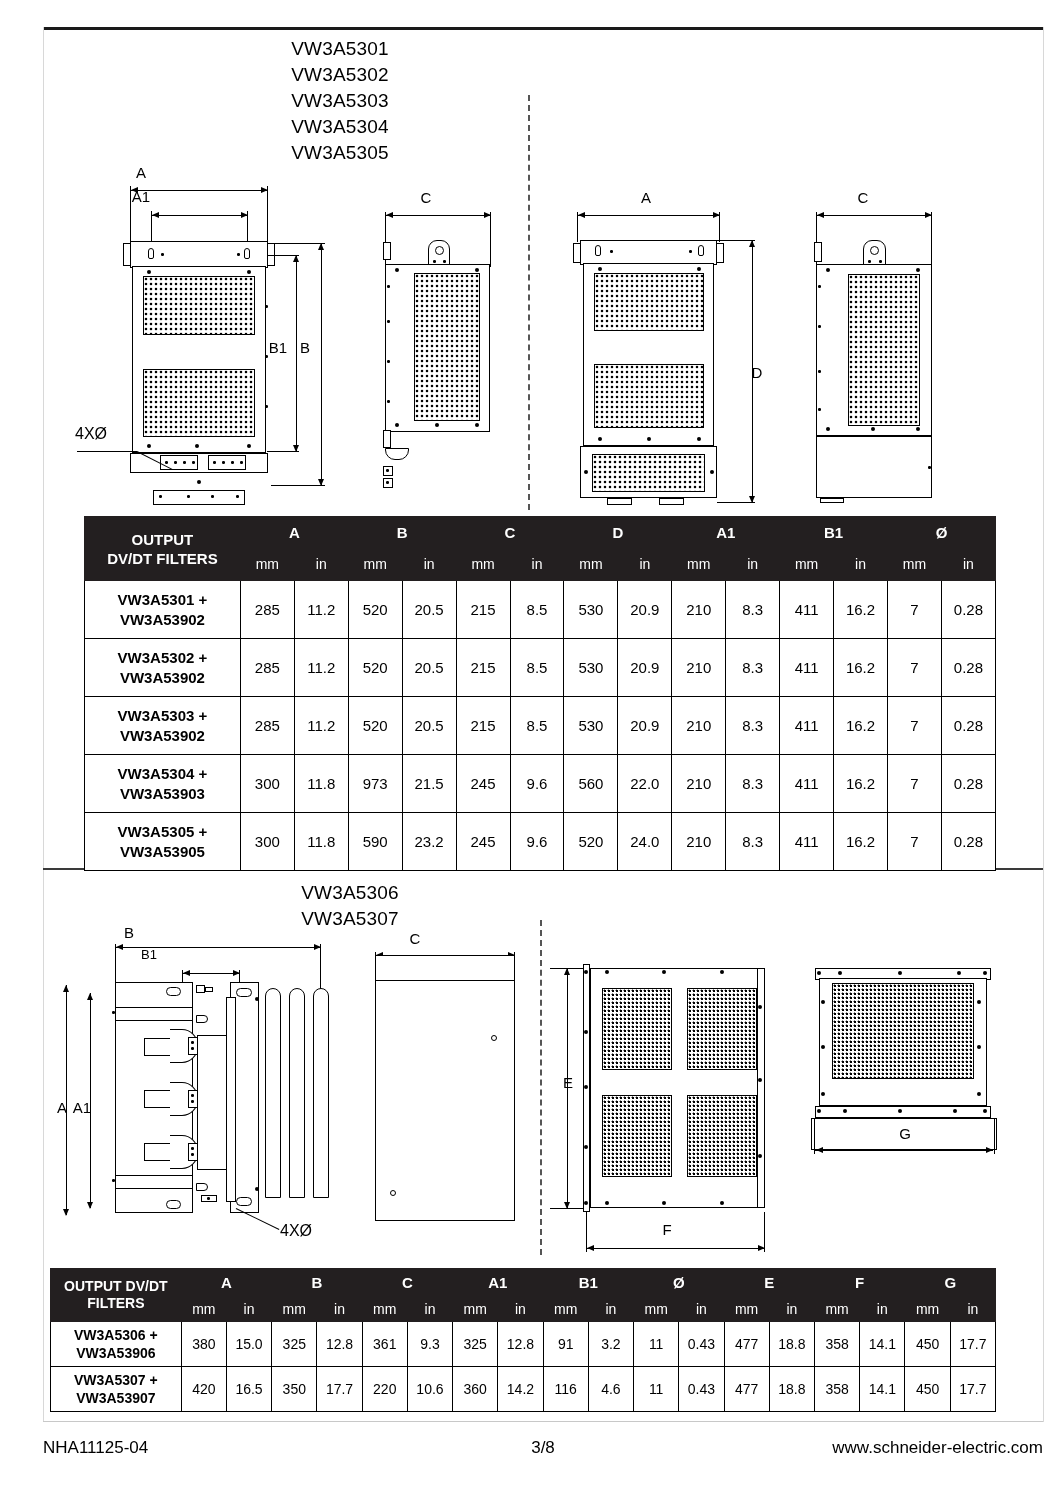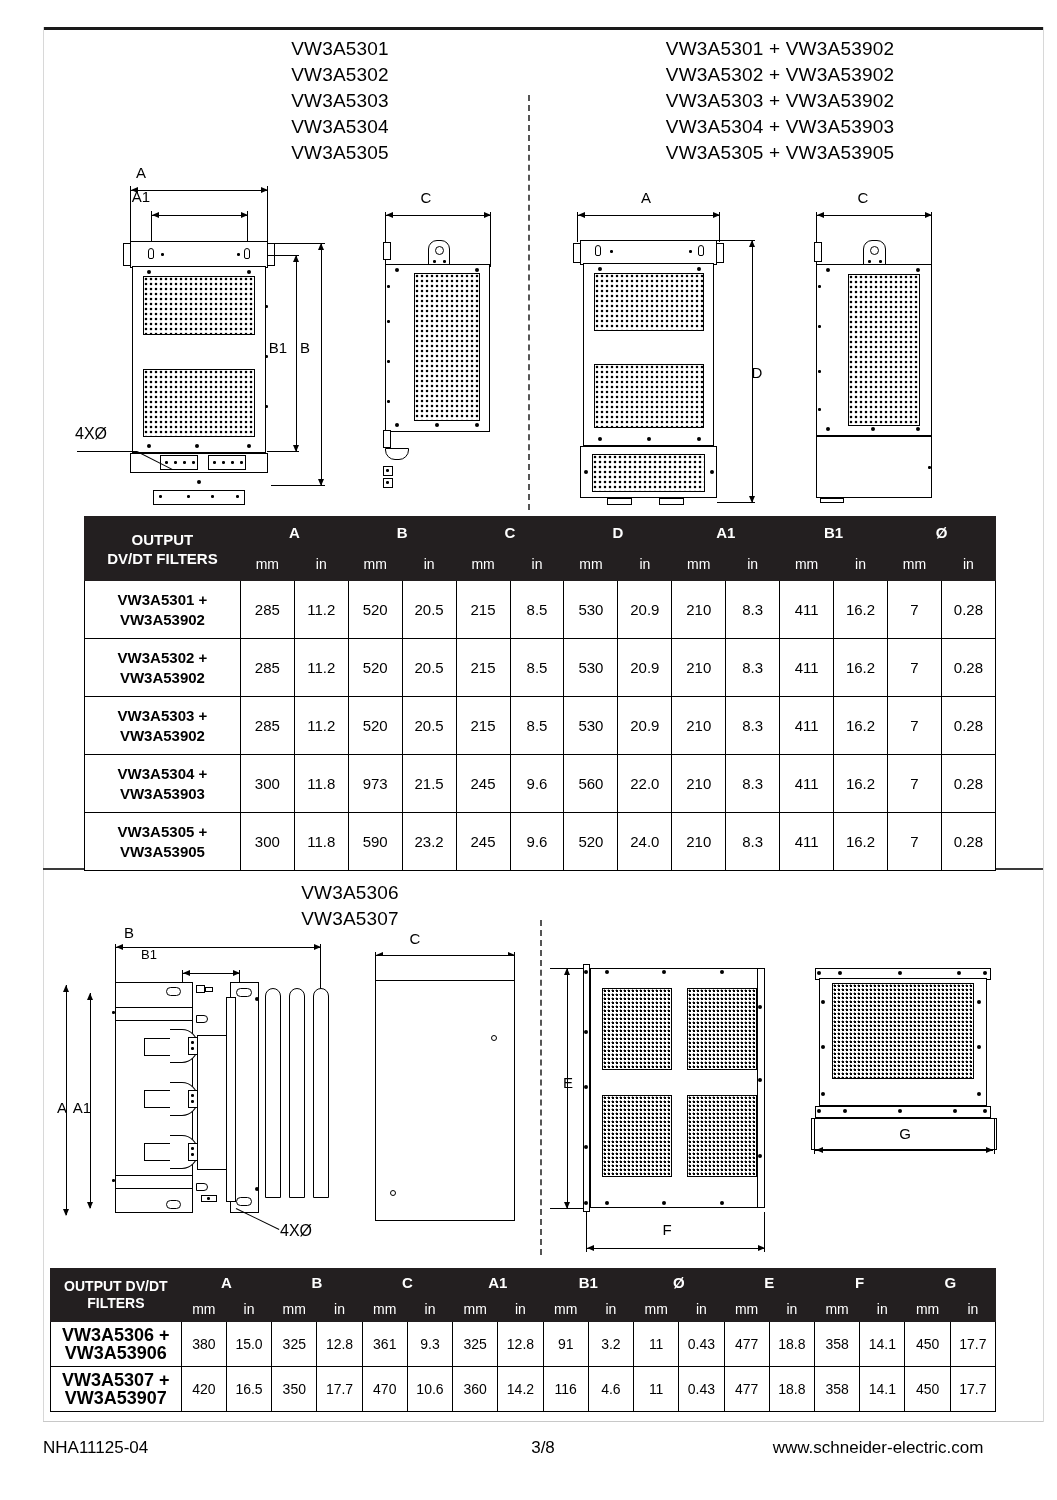--- a/index.html
+++ b/index.html
@@ -183,56 +183,51 @@
   #table1 thead tr.g2 th { height:33px; }
   #table1 td.val { width:54px; }
 
   
   #table2 { left:50px; top:1268px; width:946px; }
   #table2 thead th.rowhead { width:130px; font-size:14px; line-height:17px; }
   #table2 thead tr.g1 th { height:27px; }
   #table2 thead tr.g2 th { height:26px; }
   #table2 tbody tr { height:45px; }
   #table2 tbody td.name {
-    font-size:18px; line-height:18px; padding:2px 4px;
+    font-size:14px; line-height:18px; padding:2px 4px;
   }
   #table2 td.val { width:45px; font-size:14px; }
 
   
   .footer {
     position:absolute; top:1438px; left:43px; width:1000px;
     display:flex; align-items:center;
     font-size:17px;
   }
   .footer .f-left { width:33%; text-align:left; }
   .footer .f-mid  { width:34%; text-align:center; }
-  .footer .f-right{ width:33%; text-align:center; }
+  .footer .f-right{ width:33%; text-align:right; }
 </style>
 </head>
 <body>
 
 <div class="page">
 
   <div class="frame-top"></div>
   <div class="frame-left"></div>
   <div class="frame-right"></div>
   <div class="frame-mid"></div>
   <div class="frame-bottom"></div>
 
   <div class="sec-head" style="left:160px; top:36px; width:360px;">VW3A5301
 VW3A5302
 VW3A5303
 VW3A5304
 VW3A5305</div>
 
-  <div class="sec-head" style="left:545px; top:36px; width:470px;">VW3A5301 + VW3A53902
-VW3A5302 + VW3A53902
-VW3A5303 + VW3A53902
-VW3A5304 + VW3A53903
-VW3A5305 + VW3A53905</div>
 
   <div class="divider-v" style="left:528px; top:95px; height:415px;"></div>
 
   <div class="dw" style="left:75px; top:165px; width:250px; height:350px;">
 
     <div class="dim-label" style="left:46px; top:0px; width:40px;">A</div>
     <div class="dimline-h" style="left:55px; top:25px; width:138px;"></div>
     <div class="tick-v" style="left:55px; top:21px; height:55px;"></div>
     <div class="tick-v" style="left:192px; top:21px; height:55px;"></div>
     <div class="arrowL" style="left:56px; top:22px;"></div>
@@ -792,21 +787,21 @@
       </tr>
       <tr>
         <td class="name">
           <div>VW3A5307 +</div>
           <div>VW3A53907</div>
         </td>
         <td class="val">420</td>
         <td class="val">16.5</td>
         <td class="val">350</td>
         <td class="val">17.7</td>
-        <td class="val">470</td>
+        <td class="val">220</td>
         <td class="val">10.6</td>
         <td class="val">360</td>
         <td class="val">14.2</td>
         <td class="val">116</td>
         <td class="val">4.6</td>
         <td class="val">11</td>
         <td class="val">0.43</td>
         <td class="val">477</td>
         <td class="val">18.8</td>
         <td class="val">358</td>

